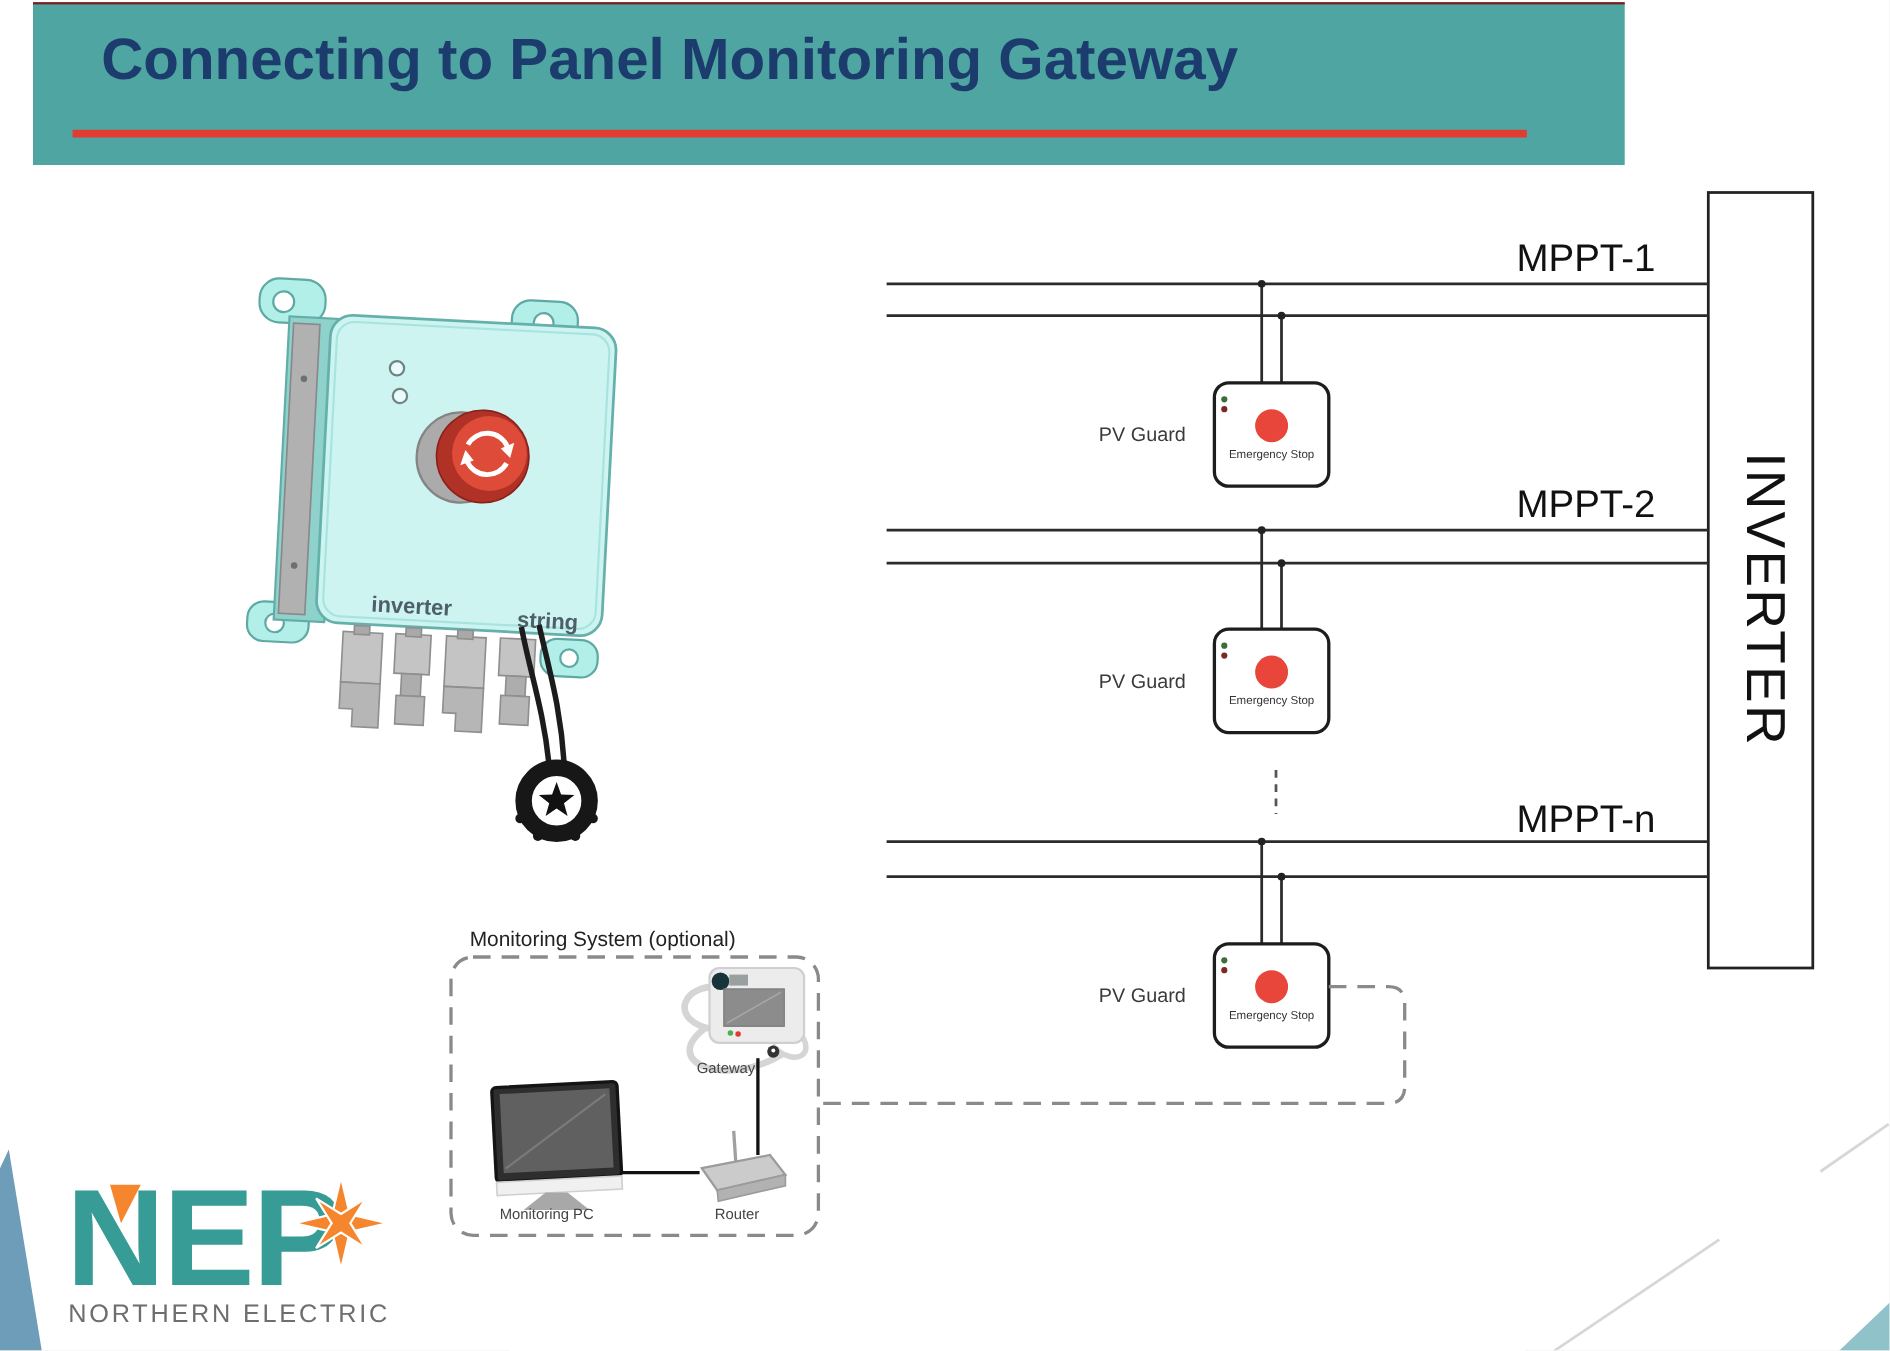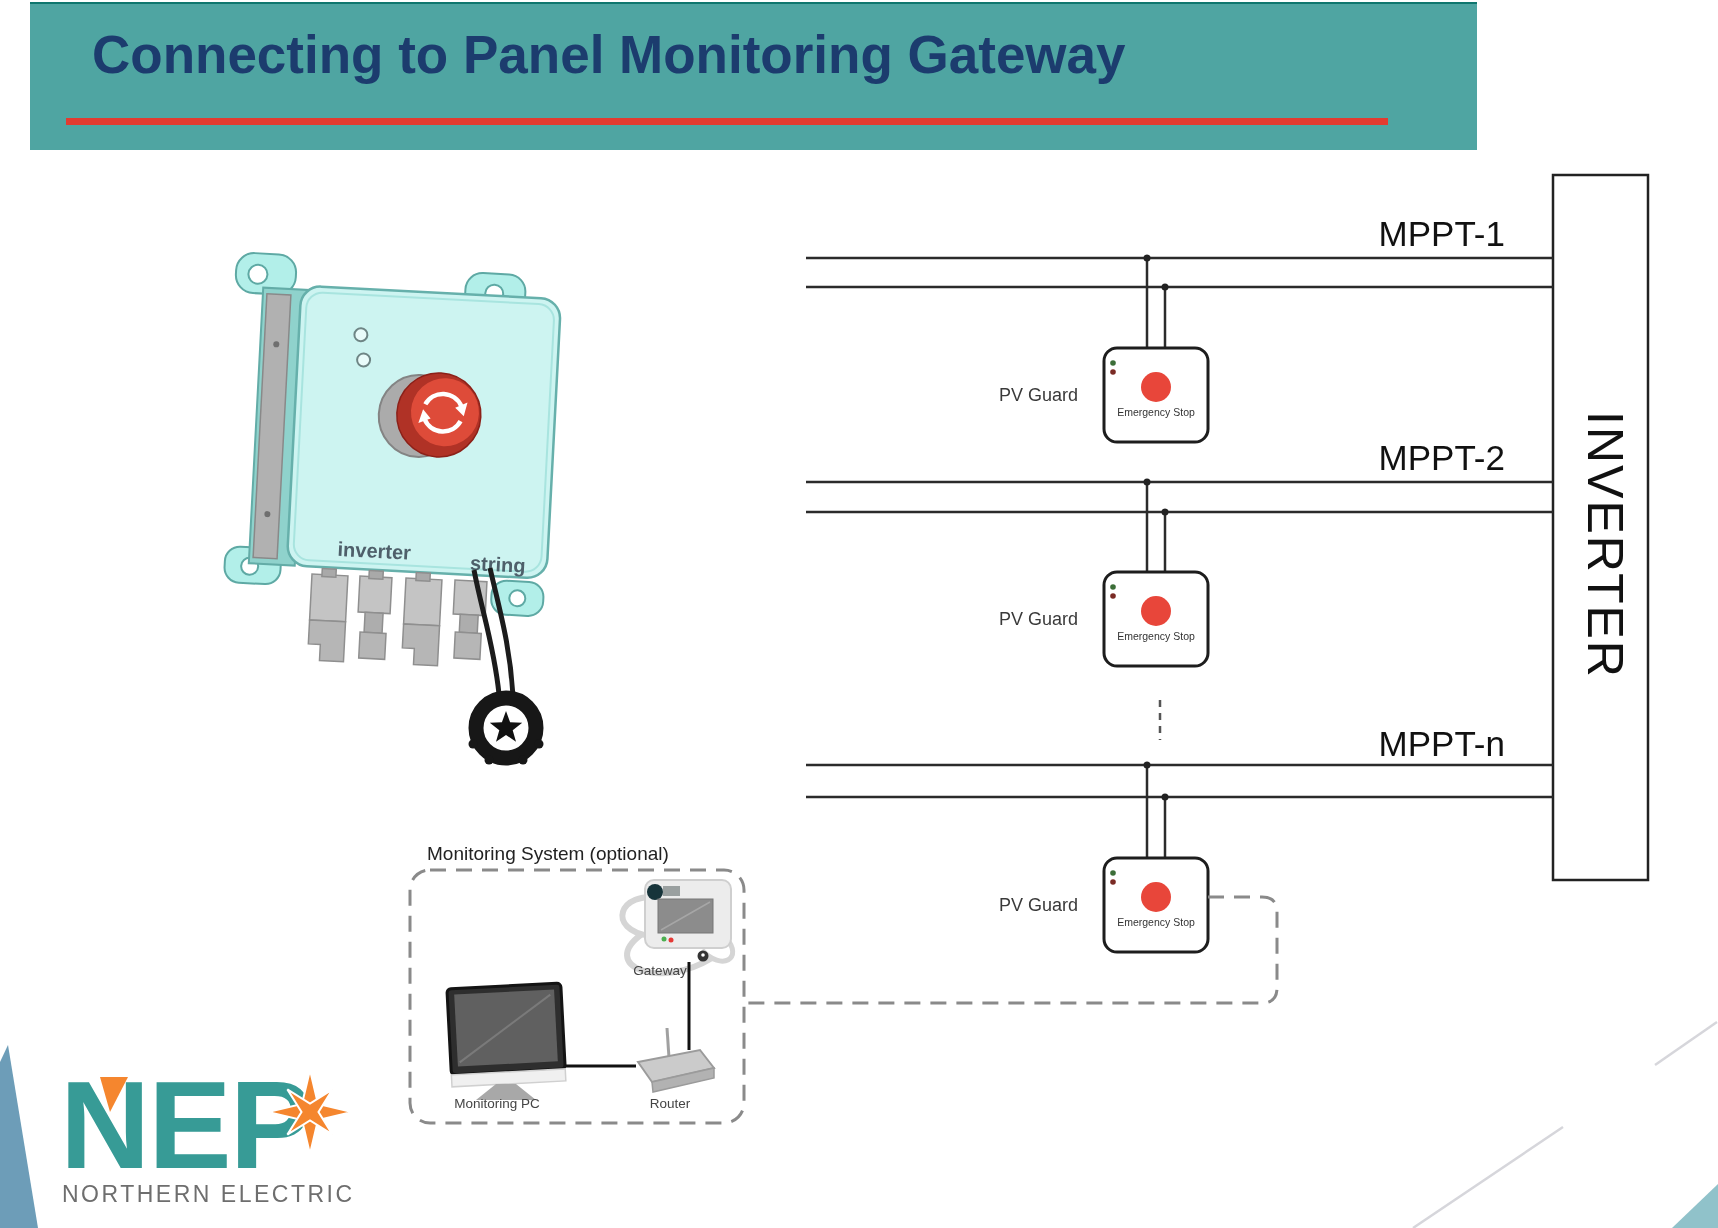--- a/index.html
+++ b/index.html
@@ -1,19 +1,19 @@
 <!DOCTYPE html>
 <html style="--c-header_teal: #4fa5a2; --c-title_navy: #1c3c6e; --c-accent_red: #e23b30; --c-device_cyan: #cdf4f1; --c-device_edge: #66b0ab; --c-stop_red: #e8463a; --c-knob_red: #de4b39; --c-logo_teal: #379b96; --c-logo_orange: #f5862e; --c-wedge_blue: #6d9db8; --c-corner_teal: #90c2ca; --c-line_black: #1d1d1d; --c-dash_gray: #8a8a8a;"><head>
 <meta charset="utf-8">
 <style>
   html,body{margin:0;padding:0;background:#e9e9e9;}
   .slide{position:relative;width:1718px;height:1228px;background:#ffffff;overflow:hidden;
          font-family:"Liberation Sans",sans-serif;}
   .header{position:absolute;left:30px;top:2px;width:1447px;height:146px;
-          background:var(--c-header_teal,#4fa5a2);border-top:2px solid #0f766e;}
+          background:var(--c-header_teal,#4fa5a2);border-top:2px solid #7f1d1d;}
   .header .title{position:absolute;left:62px;top:20px;font-size:53px;font-weight:bold;
           color:var(--c-title_navy,#1c3c6e);white-space:nowrap;}
   .header .underline{position:absolute;left:36px;top:114px;width:1322px;height:7px;
           background:var(--c-accent_red,#e23b30);}
   svg.canvas{position:absolute;left:0;top:0;}
   text{font-family:"Liberation Sans",sans-serif;}
 </style>
 </head>
 <body>
 

